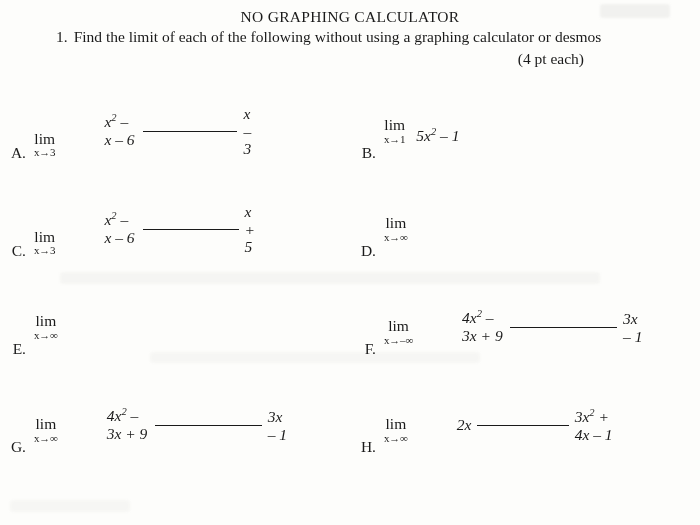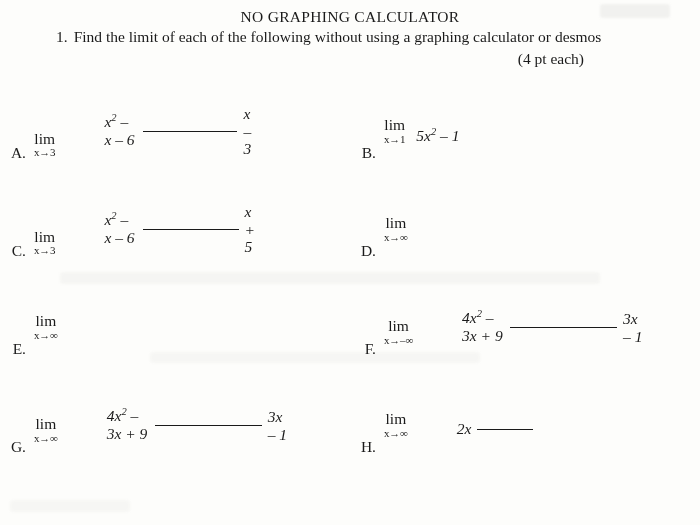--- a/index.html
+++ b/index.html
@@ -243,19 +243,20 @@
       <div class="cell">
         <span class="letter">H.</span>
         <span class="expr">
           <span class="lim">
             <span class="lim-word">lim</span>
             <span class="lim-sub">x→∞</span>
           </span>
           <span class="frac">
             <span class="num">2x</span>
             <span class="bar"></span>
+            <span class="den">3x<sup>2</sup> + 4x – 1</span>
           </span>
         </span>
       </div>
     </div>
 
   </div>
 </div>
 
 </body></html>

